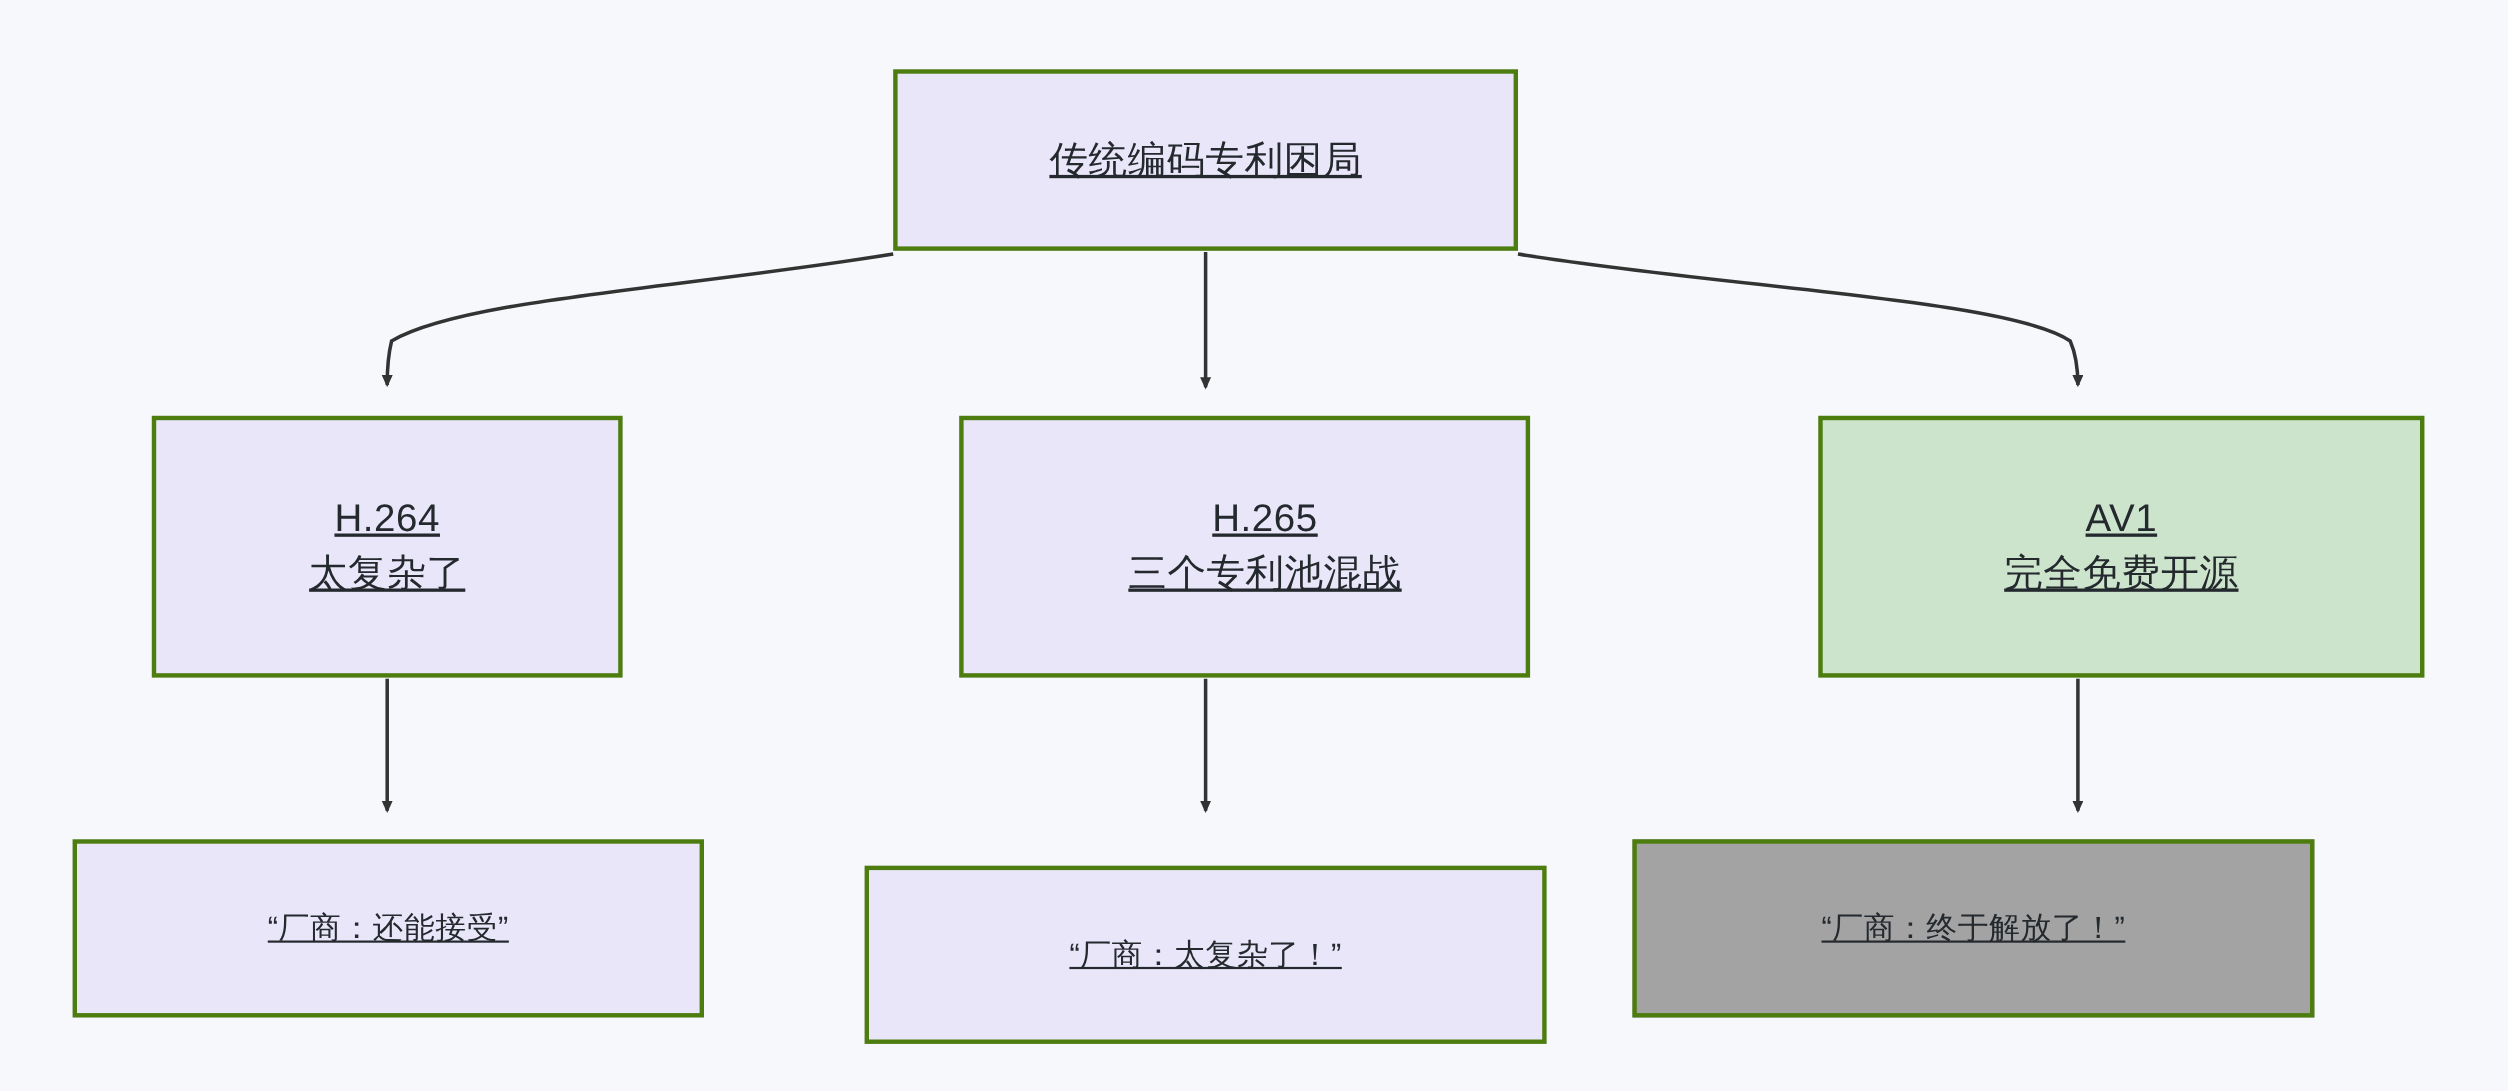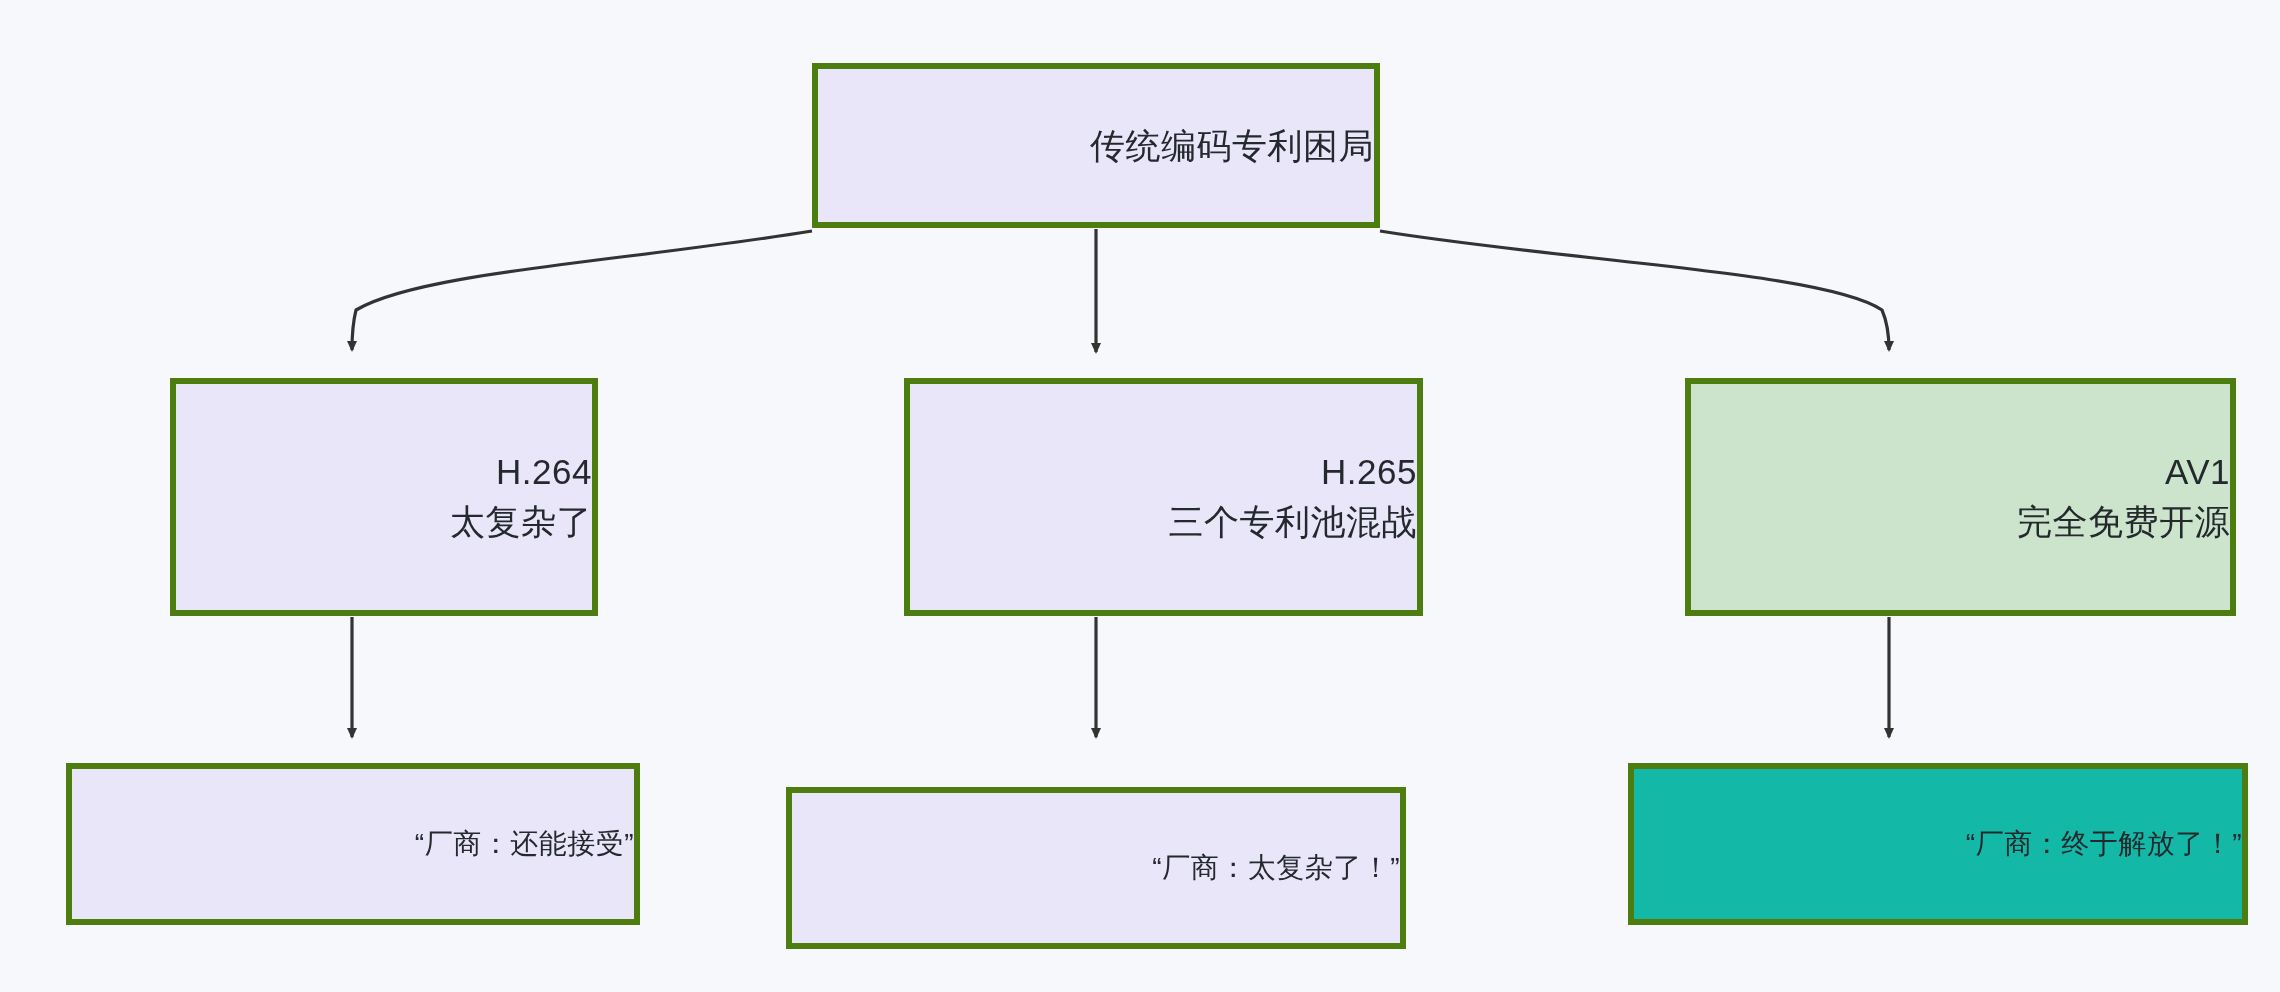--- a/index.html
+++ b/index.html
@@ -23,59 +23,59 @@
     position: absolute;
     left: 0;
     top: 0;
     width: 2280px;
     height: 992px;
     pointer-events: none;
   }
   .node {
     position: absolute;
     box-sizing: border-box;
-    border: 6px solid #4d7c0f;
+    border: 4px solid #4d7c0f;
     background: #e9e6fa;
     color: #24292e;
     display: flex;
     flex-direction: column;
-    align-items: flex-end;
+    align-items: center;
     justify-content: center;
     text-align: center;
     line-height: 1.42;
     letter-spacing: 0.5px;
+    text-decoration: underline;
   }
   .node .line {
     display: block;
     white-space: nowrap;
   }
   .node-root {
     left: 812px;
     top: 63px;
     width: 568px;
     height: 165px;
     font-size: 35px;
   }
   .node-mid {
     top: 378px;
     height: 238px;
     font-size: 35px;
-    margin-left: 32px;
   }
   .node-h264 { left: 138px;  width: 428px; }
   .node-h265 { left: 872px;  width: 519px; padding-left: 37px; }
   .node-av1  { left: 1653px; width: 551px; background: #cde4cc; }
   .node-quote {
     top: 763px;
     height: 162px;
     font-size: 28px;
   }
   .node-q1 { left: 66px;   width: 574px; }
   .node-q2 { left: 786px;  width: 620px; margin-top: 24px; }
-  .node-q3 { left: 1628px; width: 620px; background: #14b8a6; }
+  .node-q3 { left: 1484px; width: 620px; background: #a3a3a3; }
 </style>
 </head>
 <body>
 
 <div id="canvas">
 
   <svg id="edges" viewBox="0 0 2280 992" width="2280" height="992" xmlns="http://www.w3.org/2000/svg">
     <defs>
       <marker id="arrowhead" markerWidth="12" markerHeight="12" refX="9" refY="5" orient="auto" markerUnits="userSpaceOnUse">
         <path d="M 0 0 L 11 5 L 0 10 z" fill="#333333"></path>

